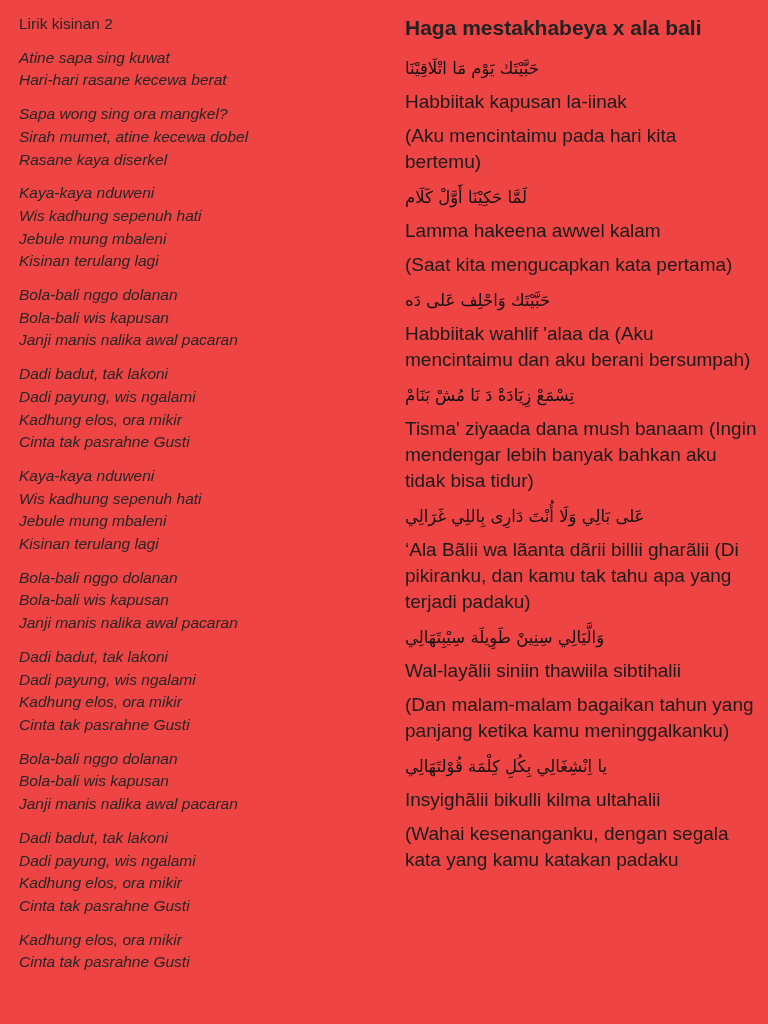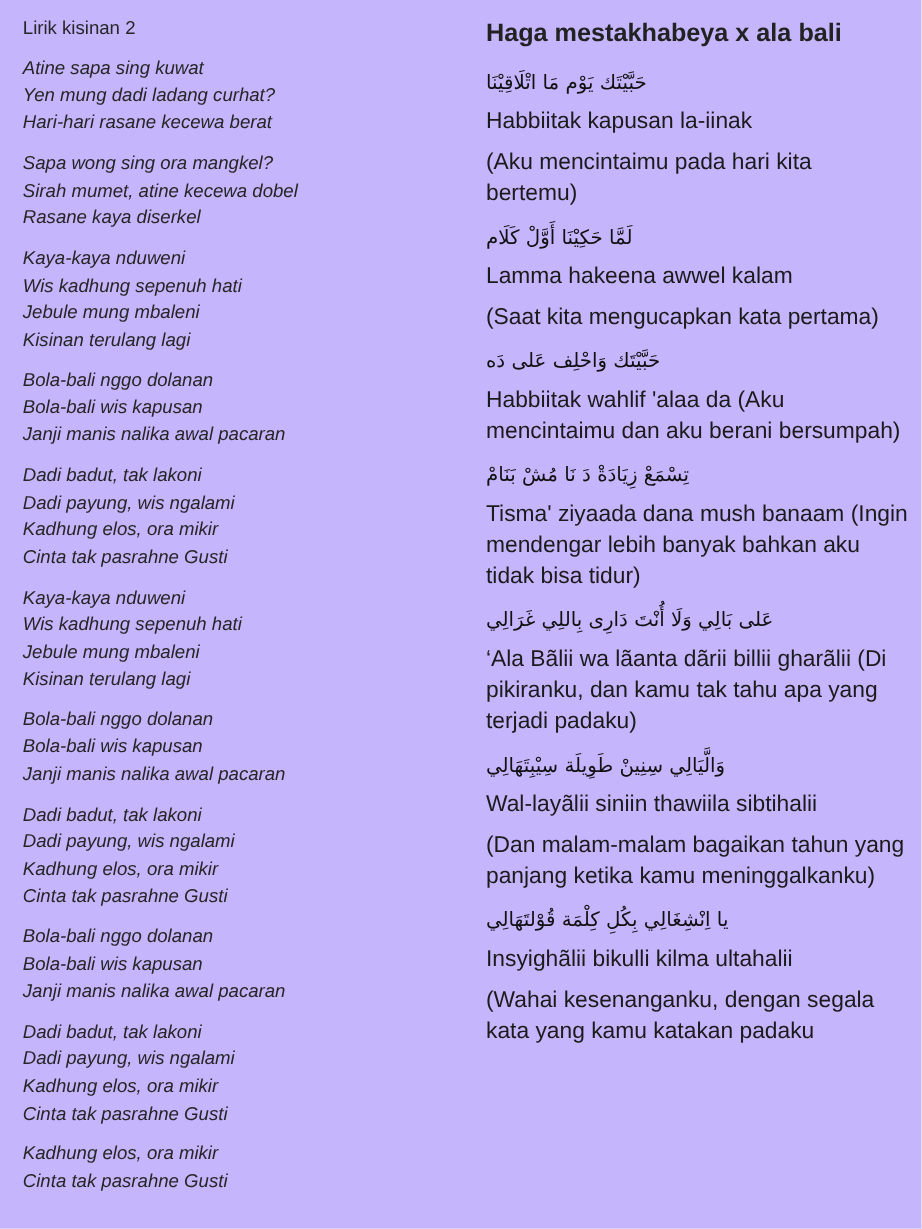--- a/index.html
+++ b/index.html
@@ -4,21 +4,21 @@
 <style>
   html, body {
     margin: 0;
     padding: 0;
     background: #ffffff;
   }
   .page {
     position: relative;
     width: 768px;
     height: 1024px;
-    background: #c4b5fd;
+    background: #ef4444;
     overflow: hidden;
     font-family: "Liberation Sans", sans-serif;
   }
   
   .col-left {
     position: absolute;
     left: 19px;
     top: 13px;
     width: 362px;
     color: #262626;
@@ -68,21 +68,20 @@
 </head>
 <body>
 
 <div class="page">
 
   <div class="col-left">
     <div class="l-title">Lirik kisinan 2</div>
     <div id="left-stanzas">
         <div class="stanza">
           <div class="lyric-line">Atine sapa sing kuwat</div>
-          <div class="lyric-line">Yen mung dadi ladang curhat?</div>
           <div class="lyric-line">Hari-hari rasane kecewa berat</div>
         </div>
         <div class="stanza">
           <div class="lyric-line">Sapa wong sing ora mangkel?</div>
           <div class="lyric-line">Sirah mumet, atine kecewa dobel</div>
           <div class="lyric-line">Rasane kaya diserkel</div>
         </div>
         <div class="stanza">
           <div class="lyric-line">Kaya-kaya nduweni</div>
           <div class="lyric-line">Wis kadhung sepenuh hati</div>

